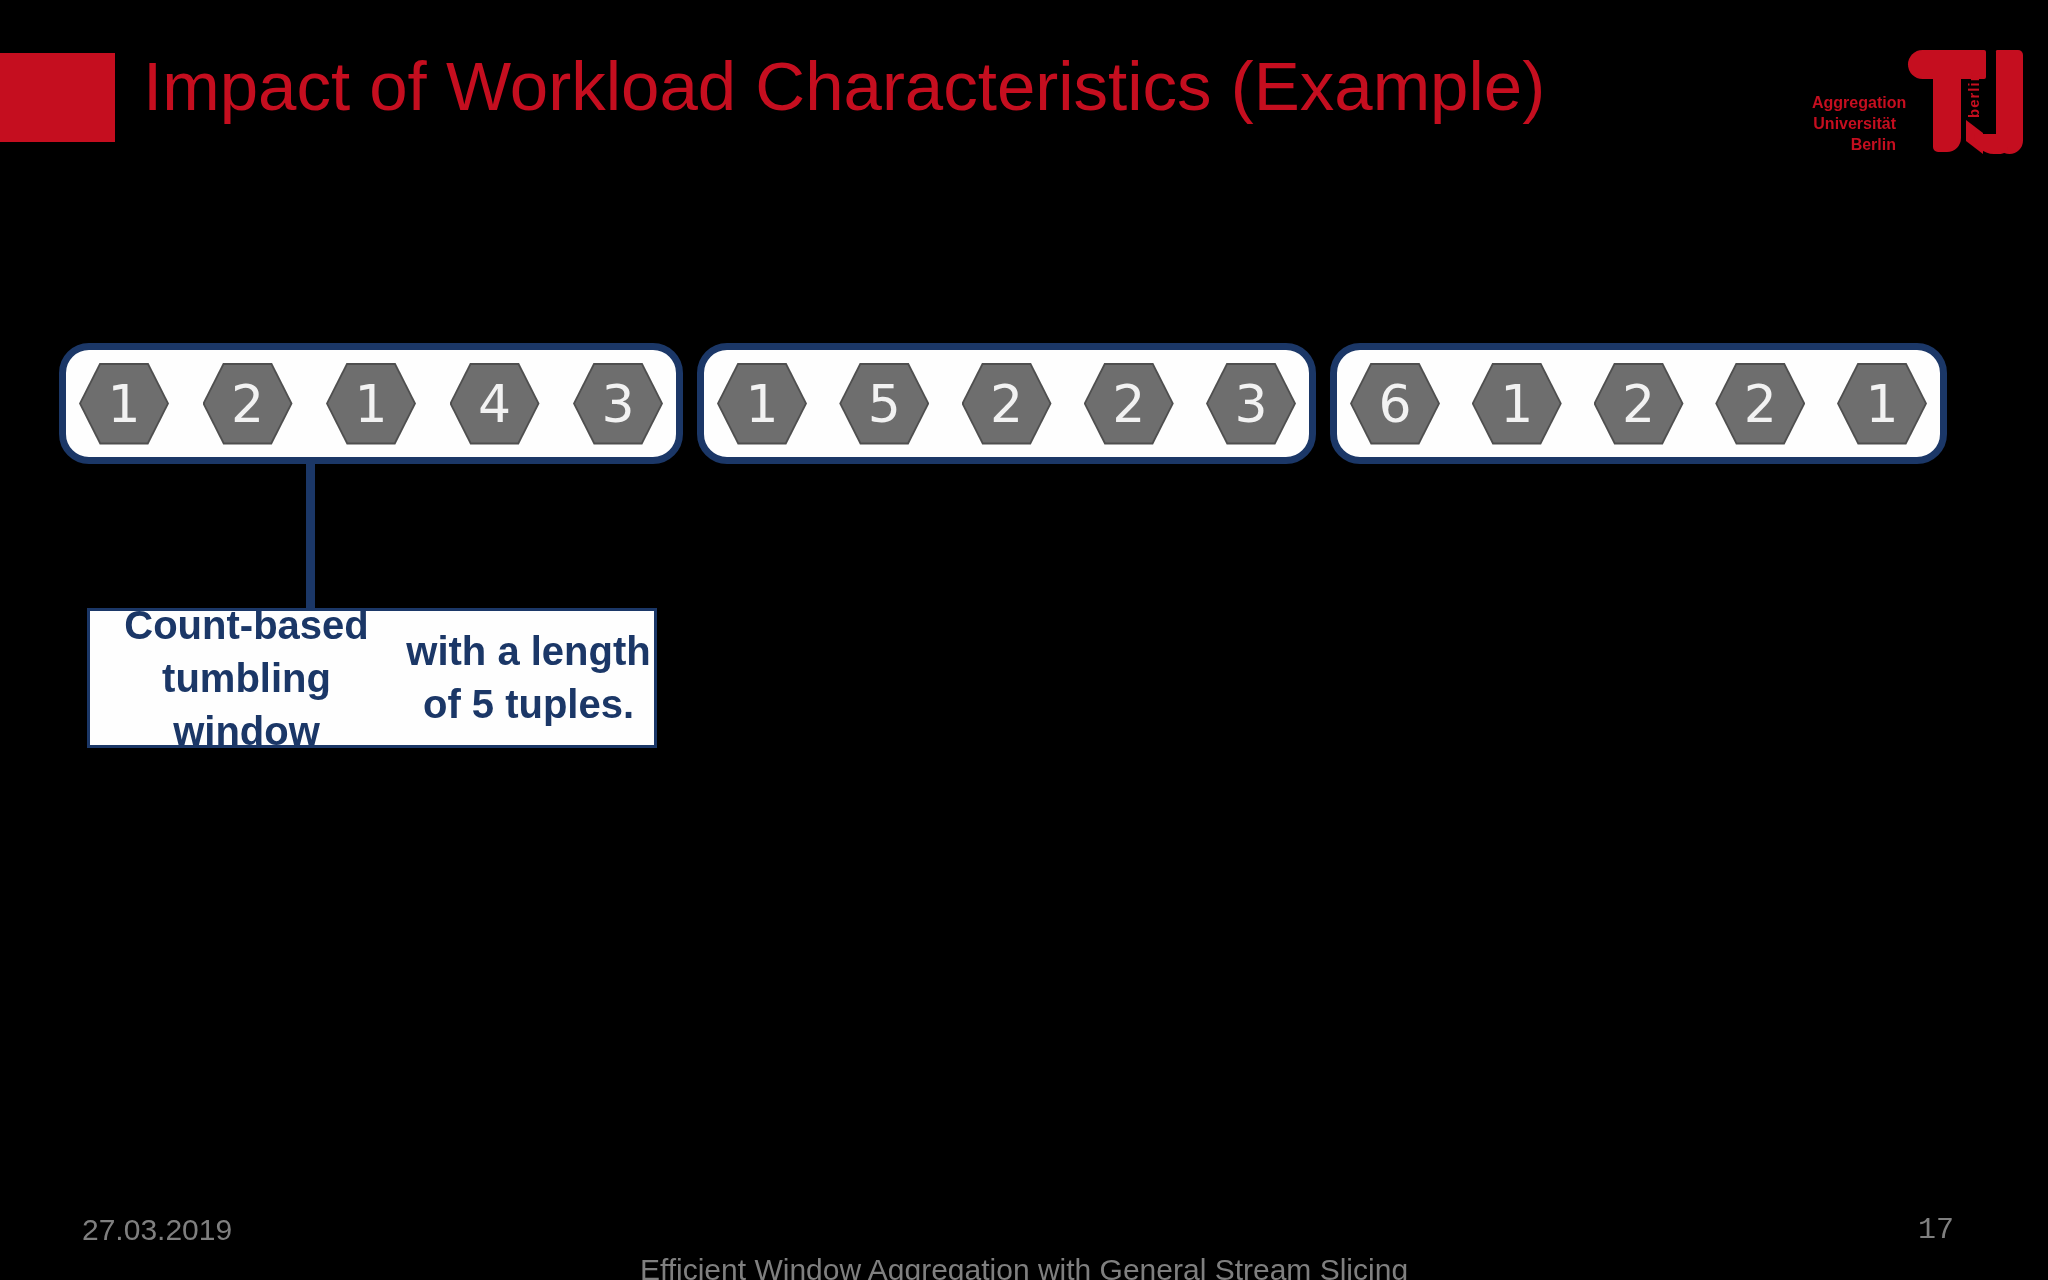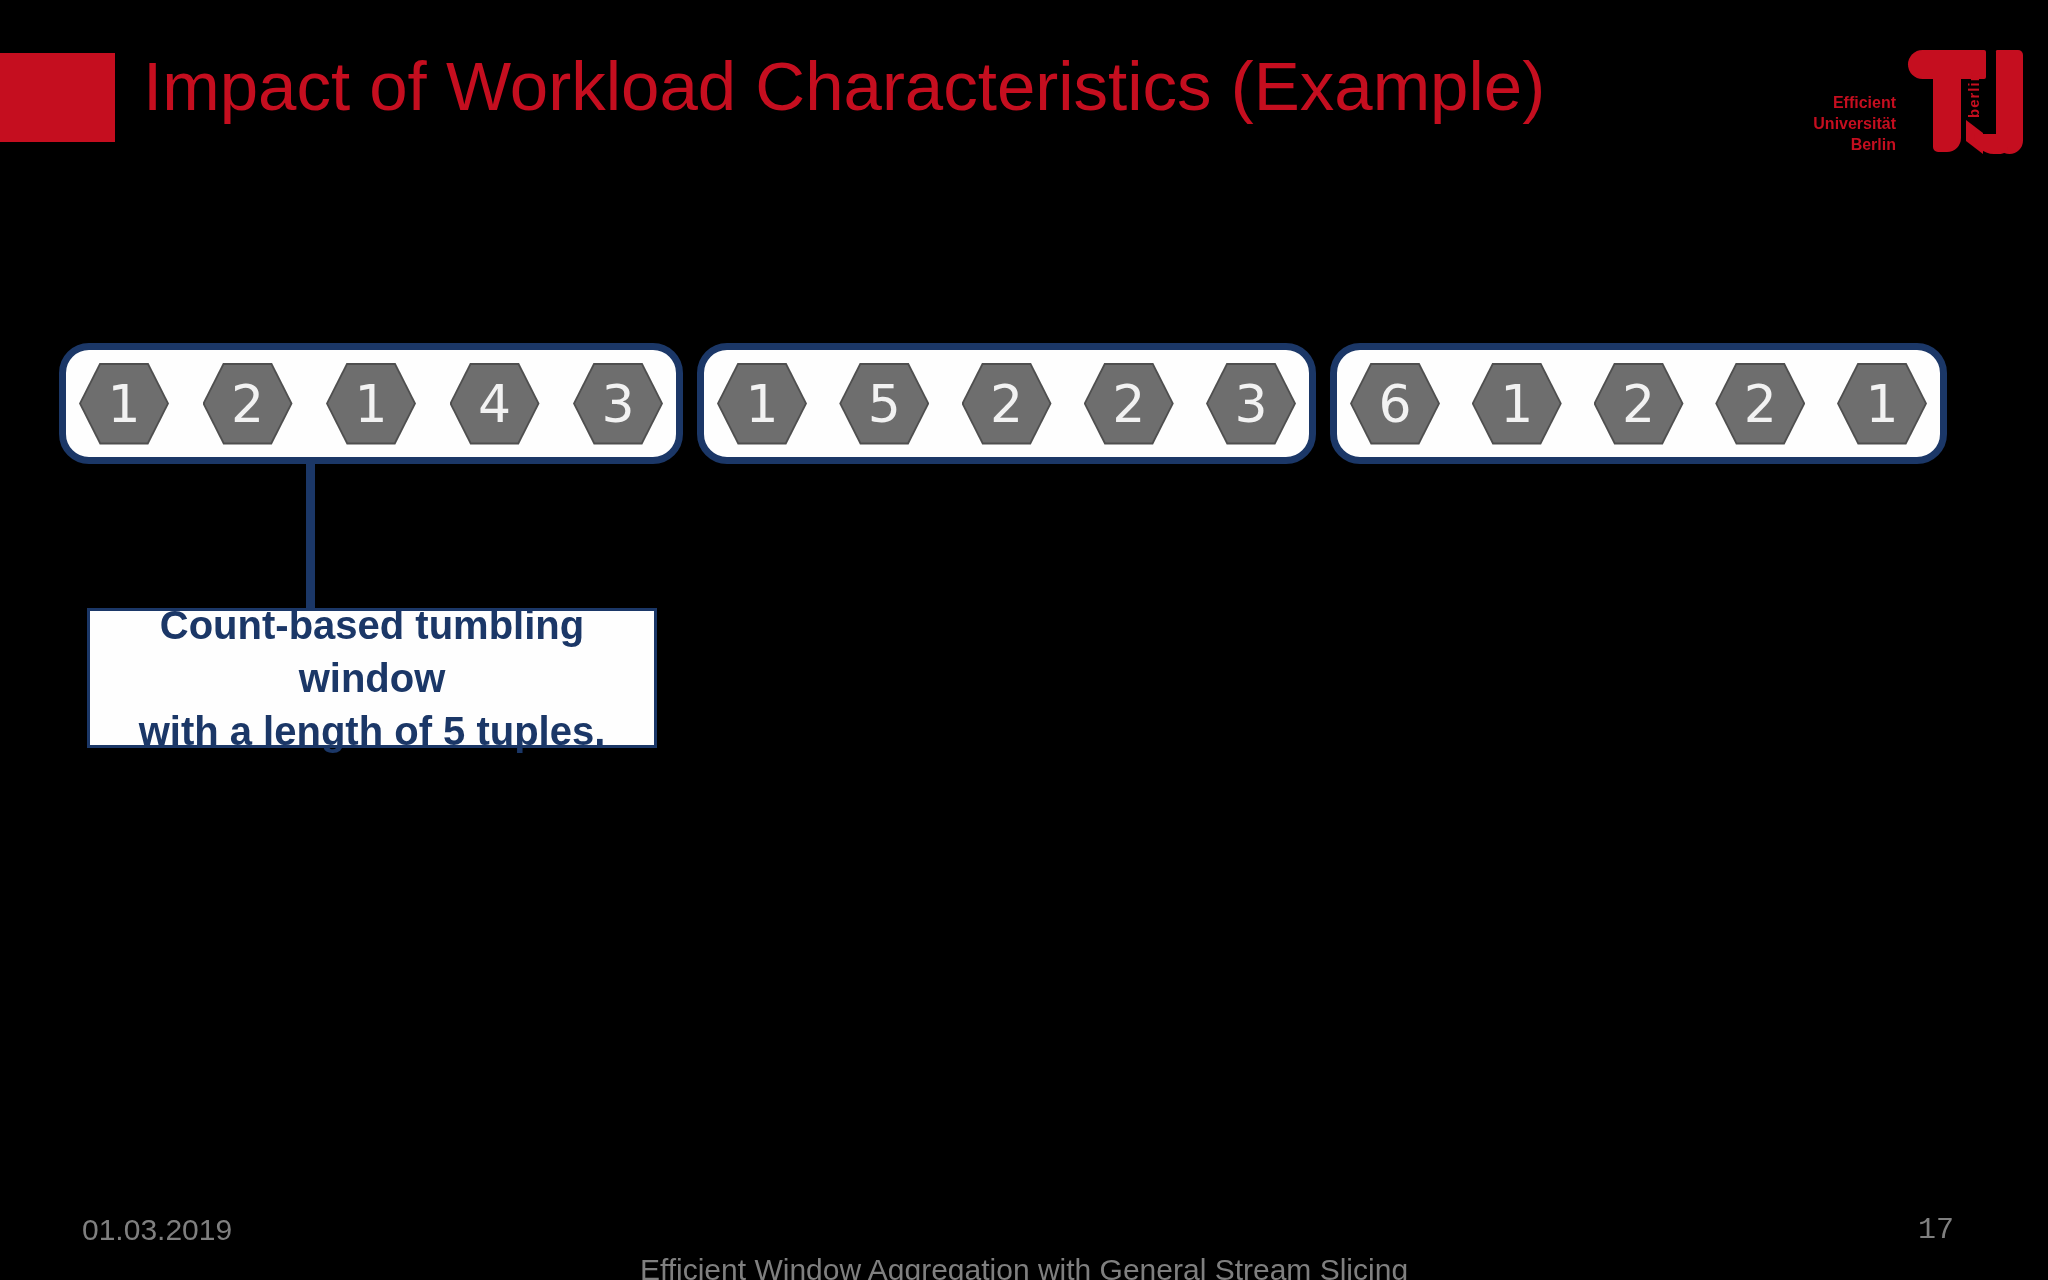--- a/index.html
+++ b/index.html
@@ -137,21 +137,20 @@
     background: #1b3767;
   }
   .callout-box {
     position: absolute;
     left: 87px; top: 608px;
     width: 570px; height: 140px;
     box-sizing: border-box;
     border: 3px solid #1b3767;
     background: #fefefe;
     display: flex;
-    flex-direction: column;
     align-items: center;
     justify-content: center;
     text-align: center;
     color: #1b3767;
     font-weight: 700;
     font-size: 40px;
     line-height: 53px;
   }
 
   
@@ -170,21 +169,21 @@
 </head>
 <body>
 
 <div class="slide">
 
   <div class="accent-square"></div>
   <div class="slide-title">Impact of Workload Characteristics (Example)</div>
 
   <div class="tu-logo">
     <div class="tu-logo-text">
-      <div>Efficient</div>
+      <div>Aggregation</div>
       <div>Universität</div>
       <div>Berlin</div>
     </div>
     <div class="tu-mark">
       <div class="bar"></div>
       <div class="stem"></div>
       <div class="tu-berlin-word">berlin</div>
       <div class="uleg"></div>
       <div class="uright"></div>
       <div class="uhook"></div>
@@ -272,17 +271,17 @@
         <span class="hex-num">1</span>
       </div>
     </div>
 
   <div class="callout-connector"></div>
   <div class="callout-box">
     <div>Count-based tumbling window</div>
     <div>with a length of 5 tuples.</div>
   </div>
 
-  <div class="footer-date">01.03.2019</div>
+  <div class="footer-date">27.03.2019</div>
   <div class="footer-title">Efficient Window Aggregation with General Stream Slicing</div>
   <div class="footer-page">17</div>
 
 </div>
 
 </body></html>

